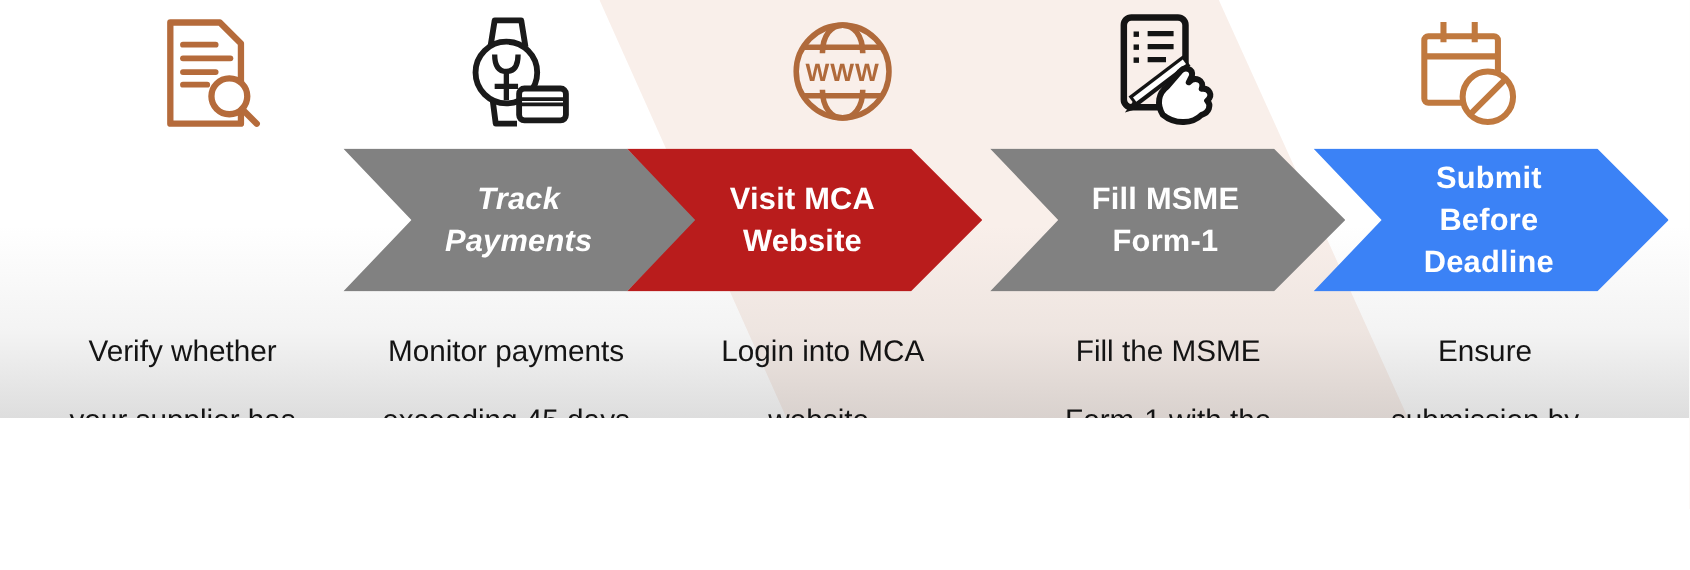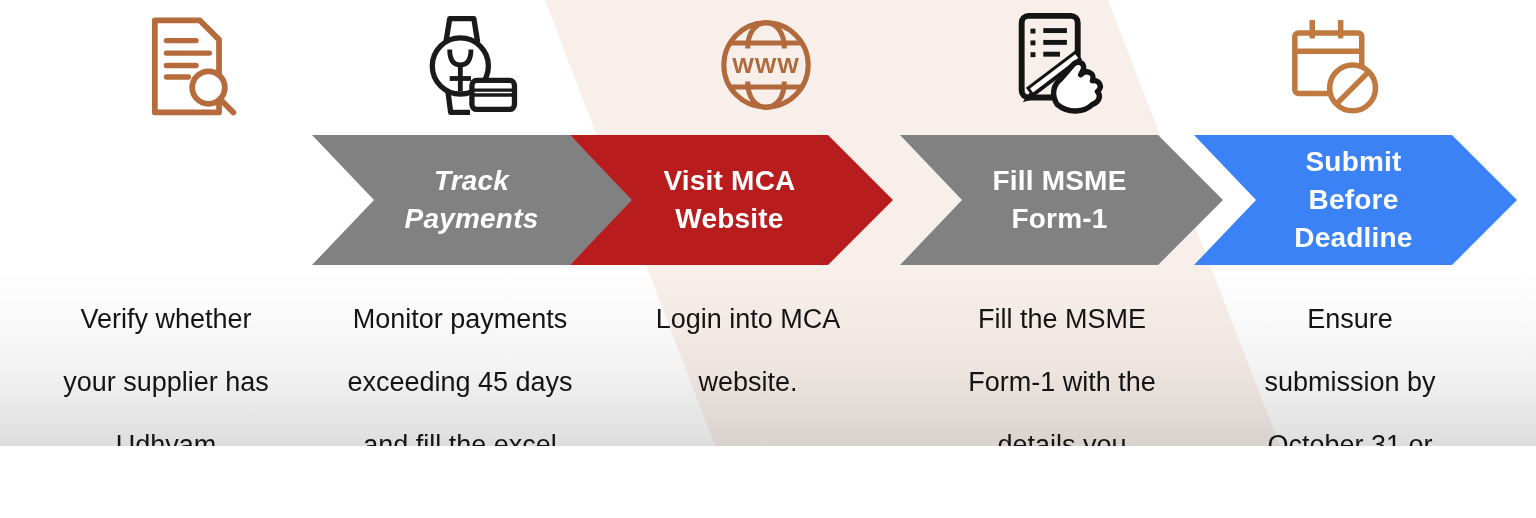--- a/index.html
+++ b/index.html
@@ -1,17 +1,17 @@
 <!DOCTYPE html>
 <html><head>
 <meta charset="utf-8">
 <style>
   html,body{margin:0;padding:0;background:#ffffff;}
   .stage{
-    position:relative;width:1536px;height:446px;overflow:hidden;
+    position:relative;width:1536px;height:380px;overflow:hidden;
     background:#ffffff;font-family:"Liberation Sans",sans-serif;
   }
   .band{
     position:absolute;inset:0;
     clip-path:polygon(545px 0,1108px 0,1280px 100%,715px 100%);
   }
   .fade{
     position:absolute;left:0;right:0;bottom:0;height:175px;
     background:linear-gradient(to bottom,rgba(140,140,140,0) 0%,rgba(140,140,140,0.10) 55%,rgba(125,125,125,0.26) 100%);
     pointer-events:none;

